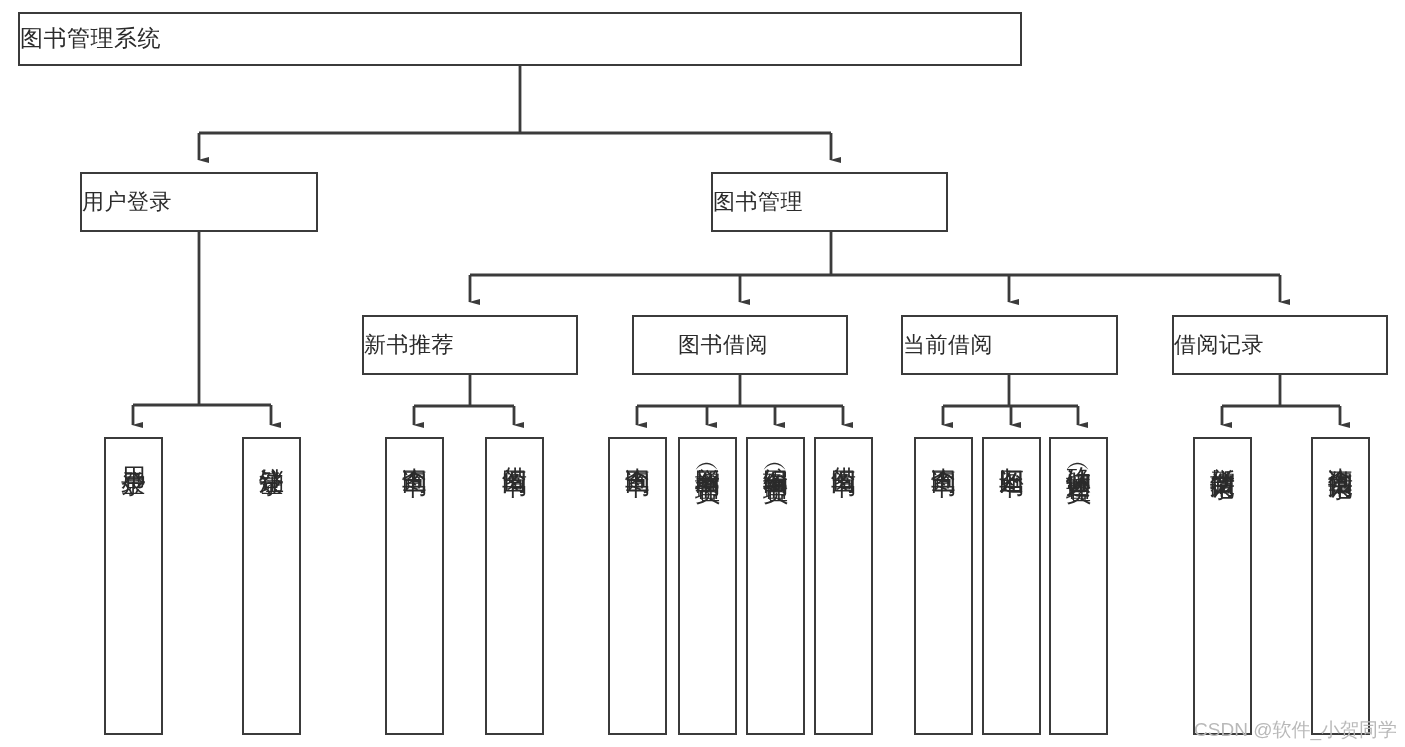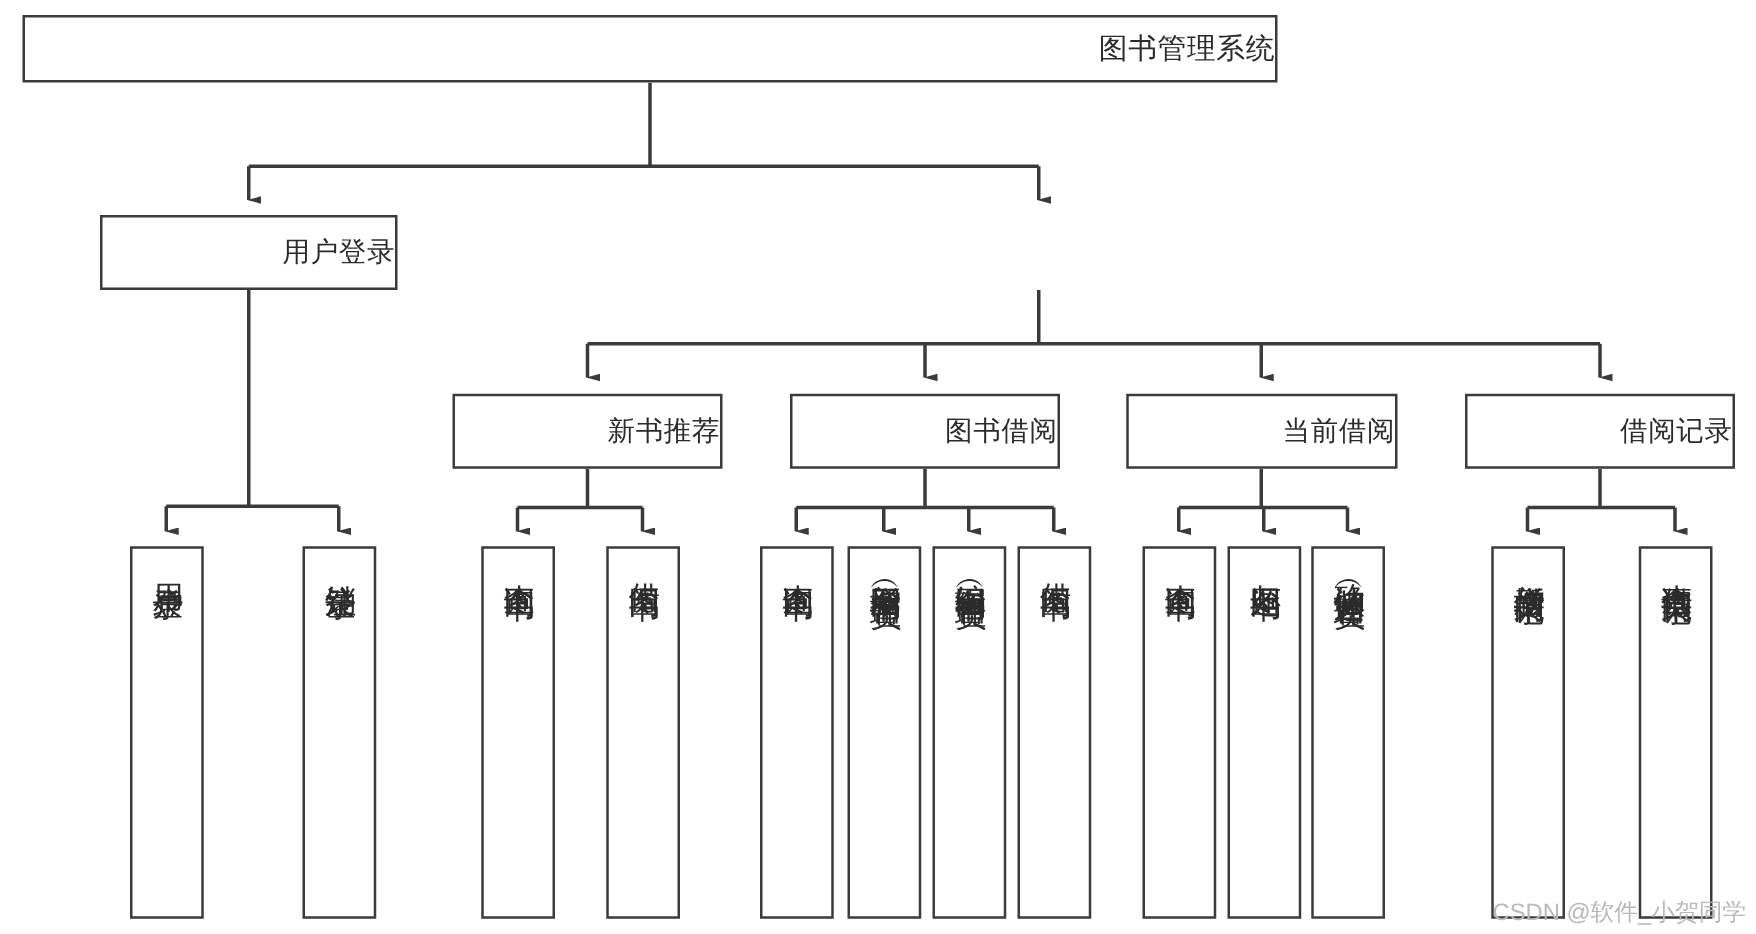--- a/index.html
+++ b/index.html
@@ -13,21 +13,21 @@
   #canvas{position:relative;width:1405px;height:747px;}
   svg#edges{position:absolute;left:0;top:0;width:1405px;height:747px;}
 
   .node{
     position:absolute;
     box-sizing:border-box;
     background:#ffffff;
     border:2.5px solid #3b3b3b;
     display:flex;
     align-items:center;
-    justify-content:flex-end;
+    justify-content:flex-start;
     color:#2b2b2b;
   }
   .node .lbl{
     display:block;
     text-align:center;
     white-space:nowrap;
     letter-spacing:0.5px;
   }
   .node.horiz .lbl{font-size:22px;line-height:1.1;}
   .node.root .lbl{font-size:23px;}
@@ -115,20 +115,23 @@
     </g>
   </svg>
 
   <div class="node horiz root" style="left:18px;top:12px;width:1004px;height:54px;">
     <span class="lbl">图书管理系统</span>
   </div>
 
   <div class="node horiz" style="left:80px;top:172px;width:238px;height:60px;">
     <span class="lbl">用户登录</span>
   </div>
+  <div class="node horiz" style="left:711px;top:172px;width:237px;height:60px;">
+    <span class="lbl">图书管理</span>
+  </div>
 
   <div class="node horiz" style="left:362px;top:315px;width:216px;height:60px;">
     <span class="lbl">新书推荐</span>
   </div>
   <div class="node horiz" style="left:632px;top:315px;width:216px;height:60px;padding-left:44px;">
     <span class="lbl">图书借阅</span>
   </div>
   <div class="node horiz" style="left:1172px;top:315px;width:216px;height:60px;">
     <span class="lbl">借阅记录</span>
   </div>

